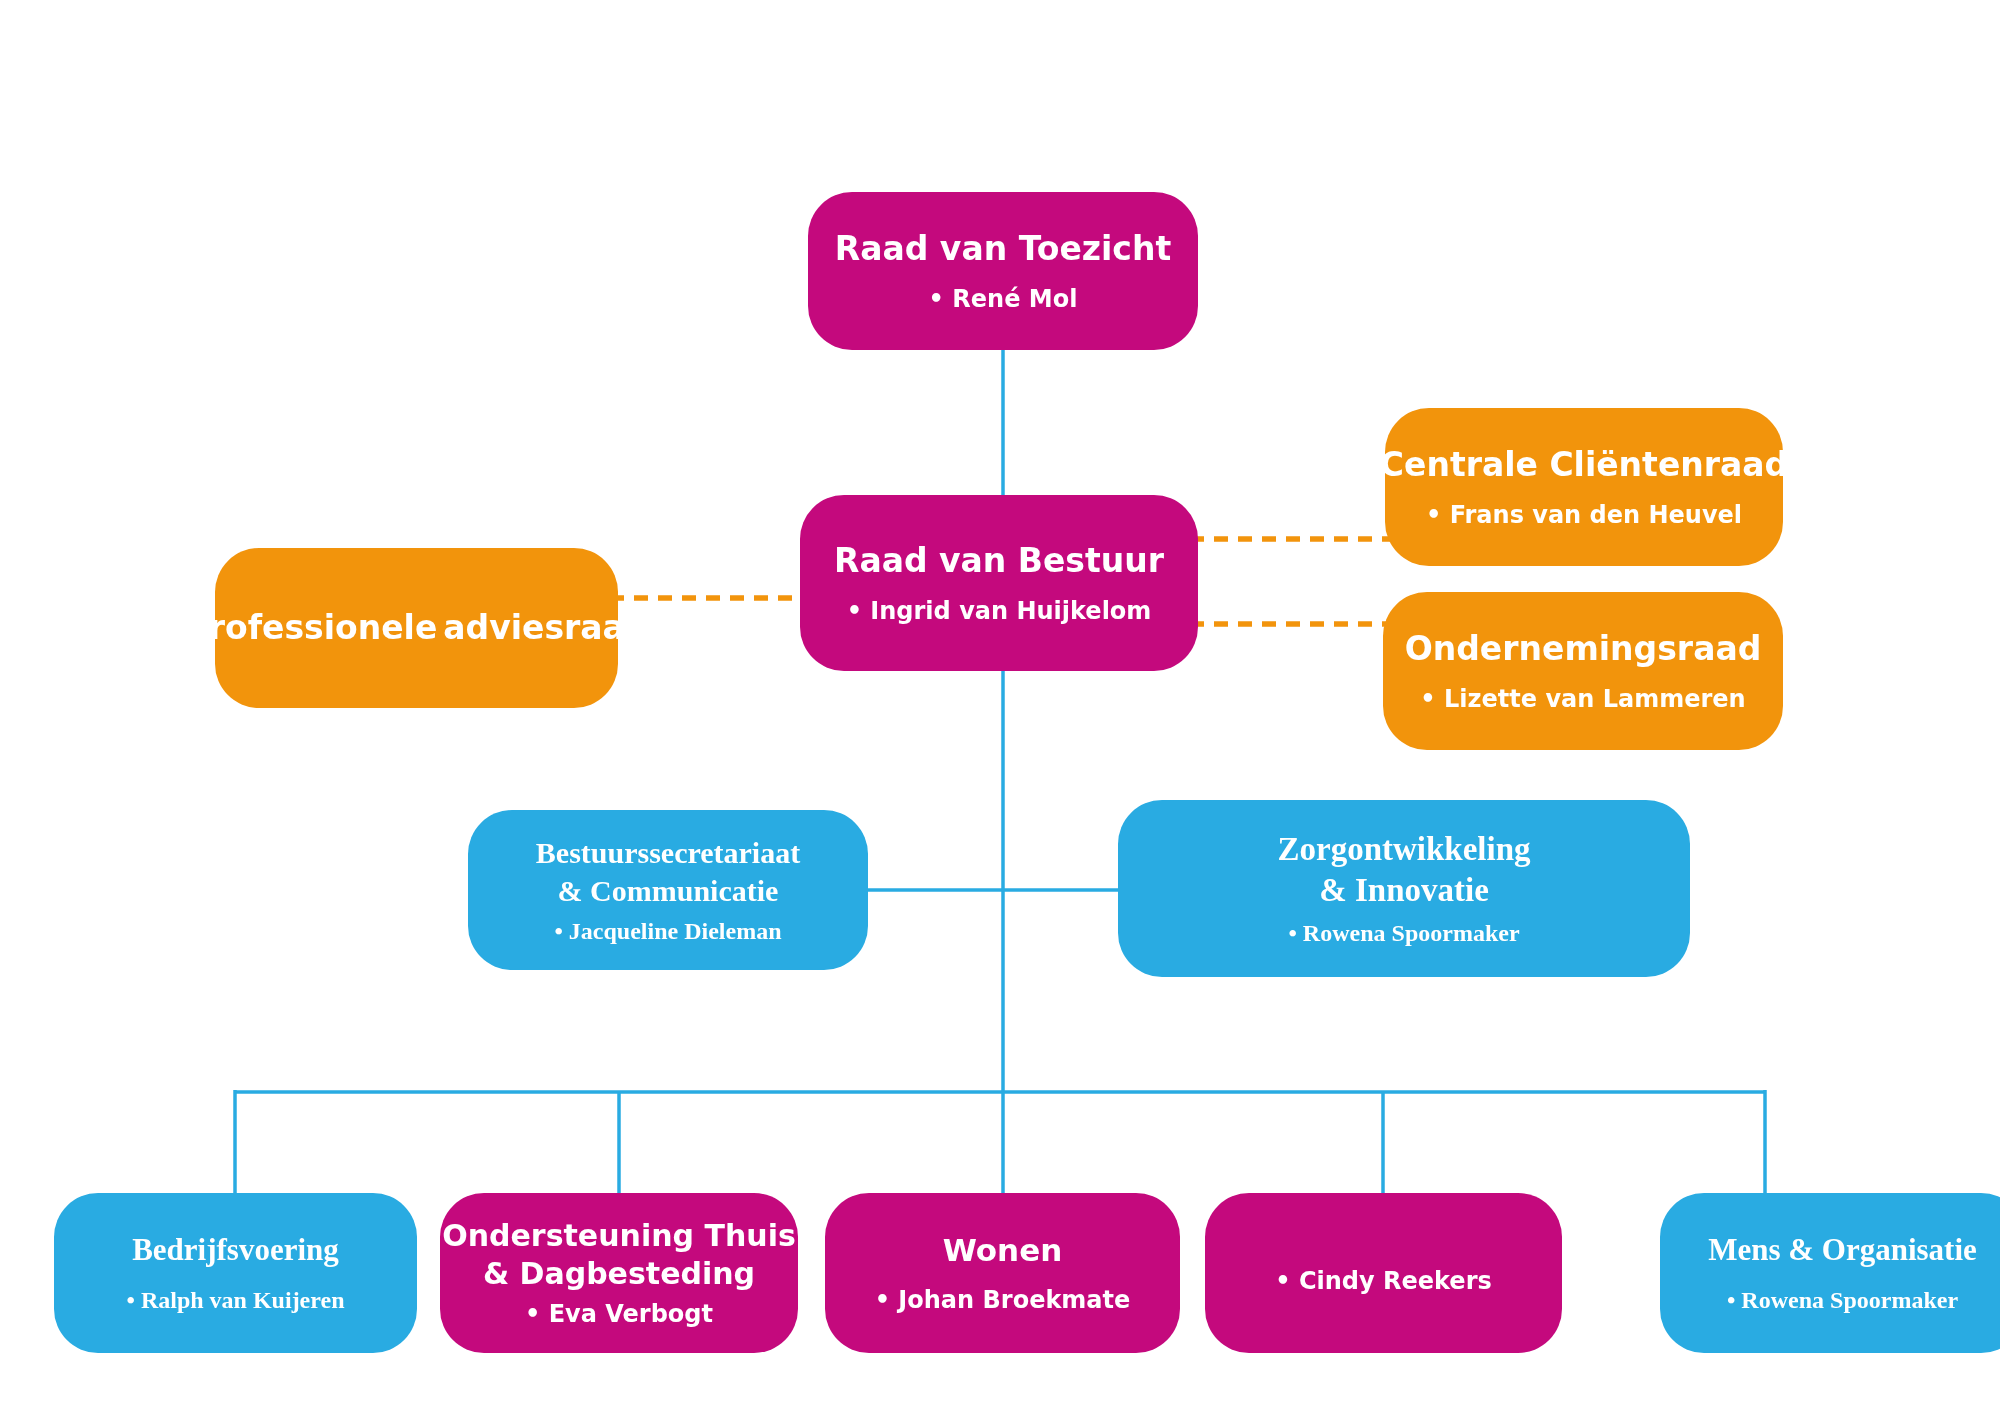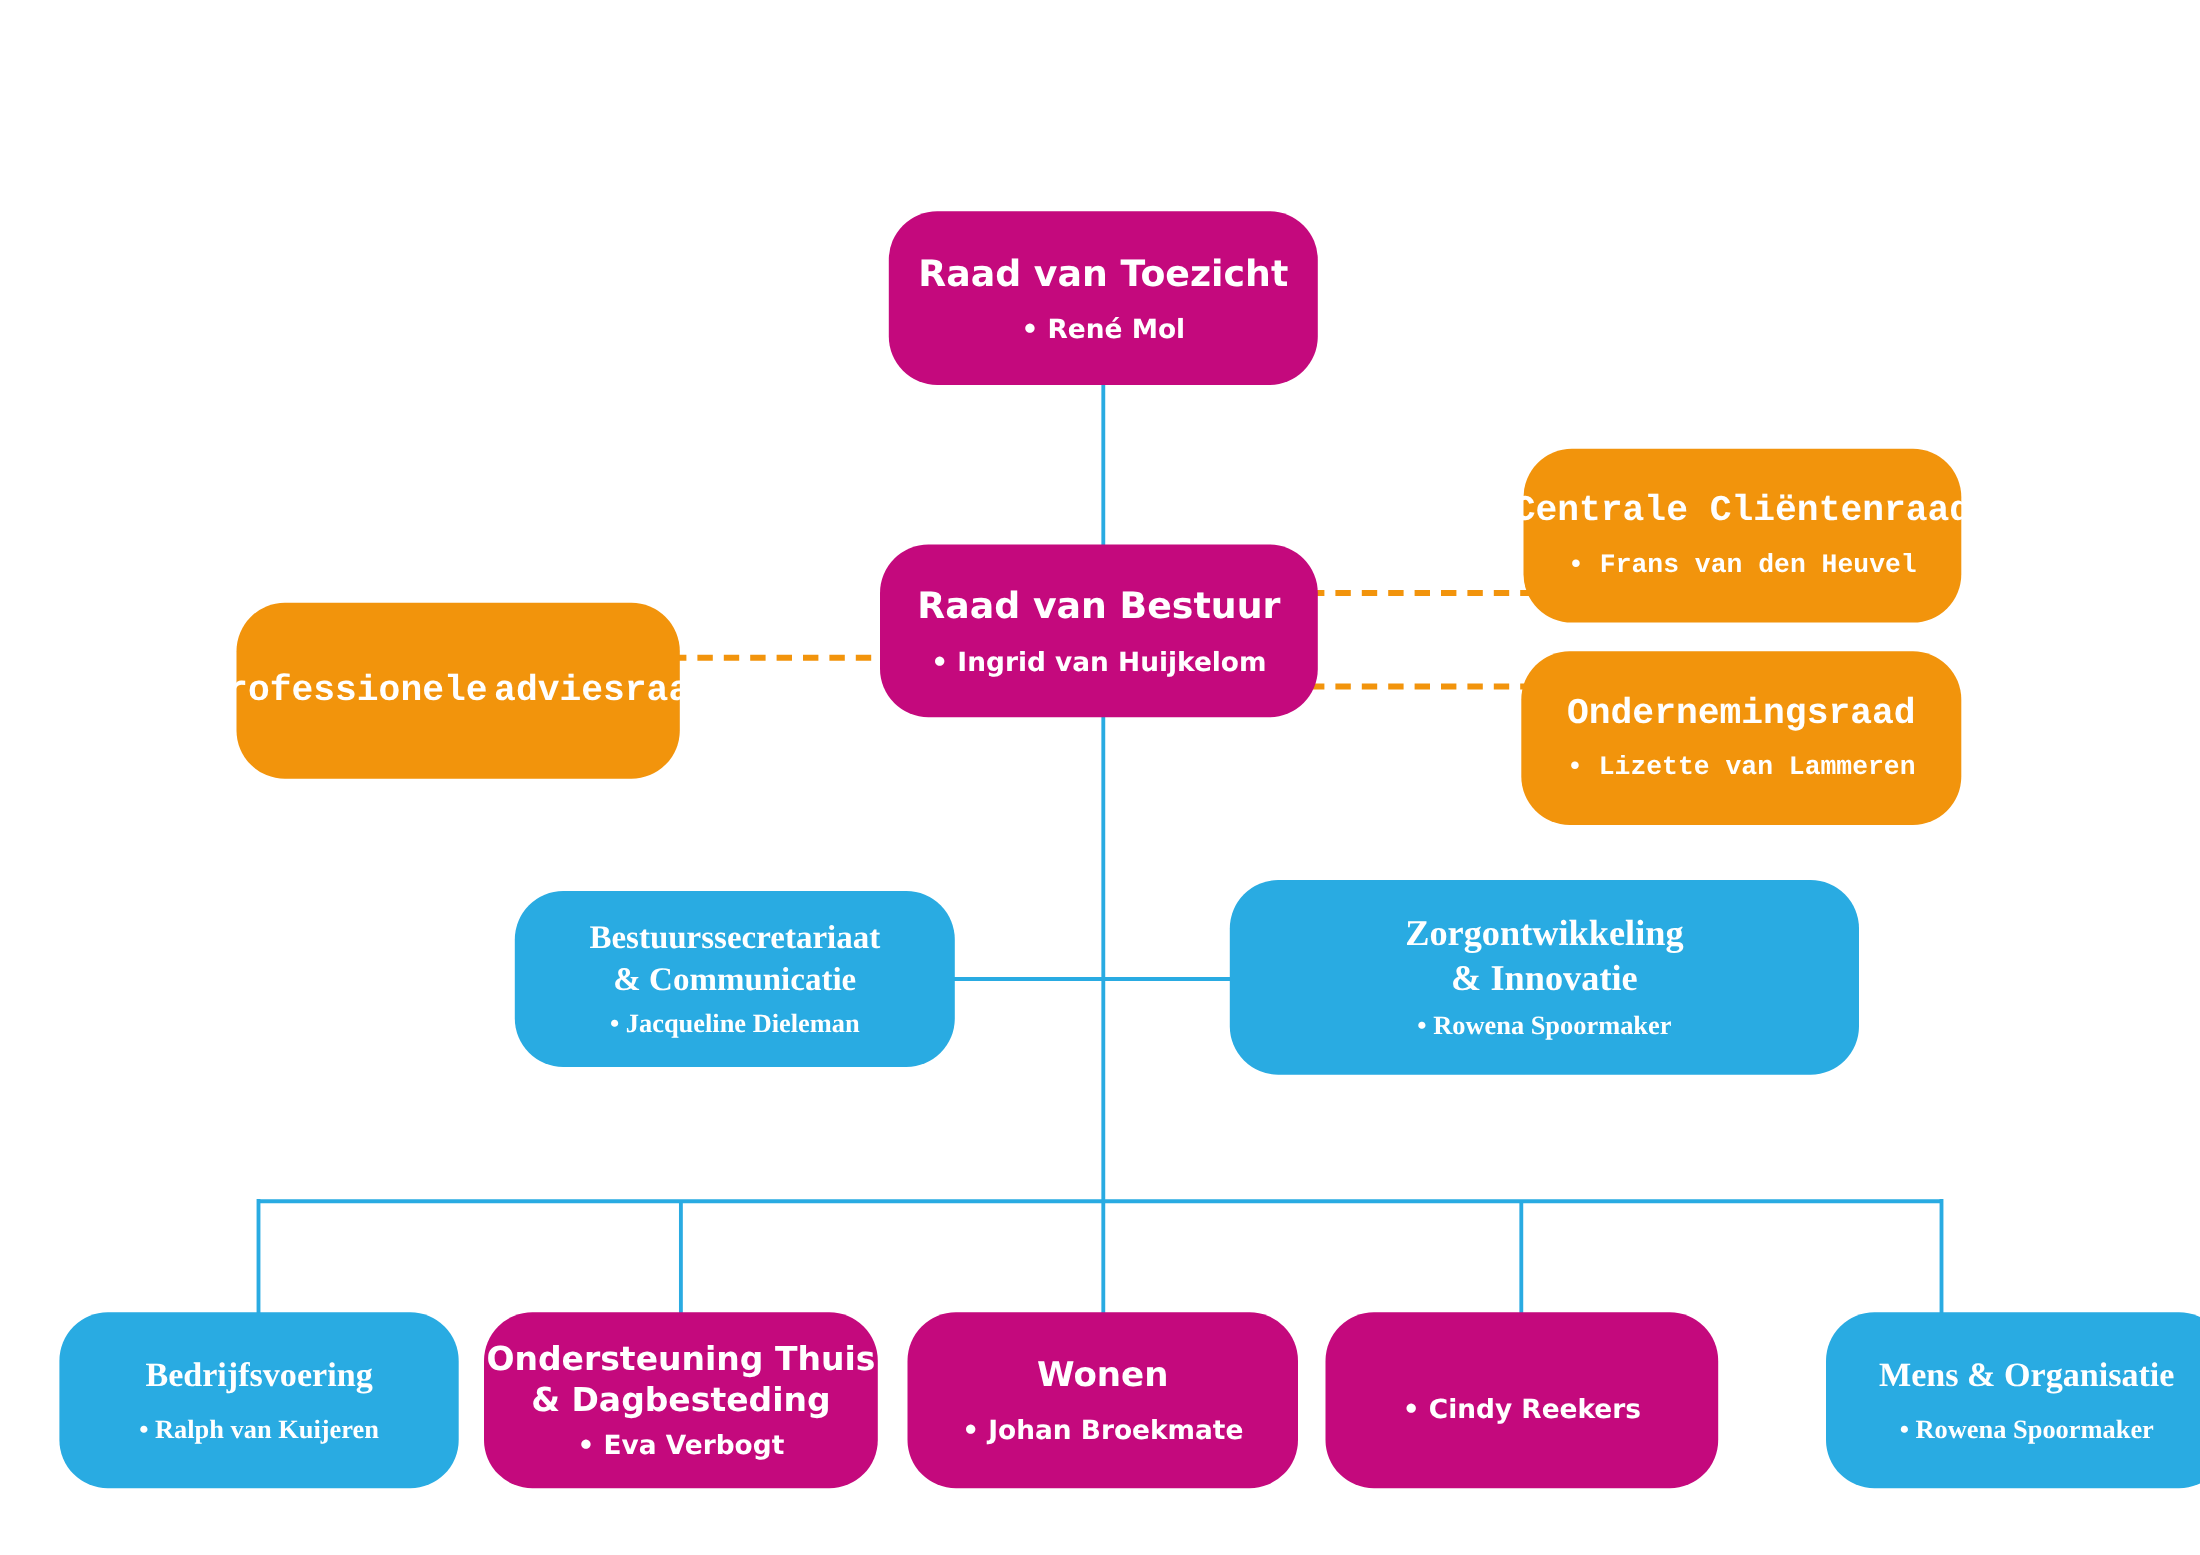--- a/index.html
+++ b/index.html
@@ -19,21 +19,21 @@
     color:#ffffff;
     display:flex;
     flex-direction:column;
     align-items:center;
     justify-content:center;
     text-align:center;
     box-sizing:border-box;
     padding:6px 10px;
   }
   .magenta{background:var(--magenta,#C4097D);align-items:center;}
-  .orange{background:var(--orange,#F2940C);font-family:Liberation Mono, monospace;}
+  .orange{background:var(--orange,#F2940C);}
   .blue{background:var(--blue,#29ABE2);font-family:Liberation Serif, serif;}
   .title{
     font-size:33px;
     font-weight:bold;
     line-height:1.25;
     white-space:nowrap;
   }
   .title-sm{font-size:30px;}
   .title-bot{font-size:31px;}
   .member{
@@ -67,21 +67,21 @@
     <line class="conn-orange" x1="610" y1="598" x2="808" y2="598"></line>
     <line class="conn-orange" x1="1190" y1="539" x2="1392" y2="539"></line>
     <line class="conn-orange" x1="1190" y1="624" x2="1390" y2="624"></line>
   </svg>
 
   <div class="node magenta" style="left:808px;top:192px;width:390px;height:158px">
     <div class="title">Raad van Toezicht</div>
     <div class="member">• René Mol</div>
   </div>
 
-  <div class="node magenta" style="left:800px;top:495px;width:398px;height:157px">
+  <div class="node magenta" style="left:800px;top:495px;width:398px;height:176px">
     <div class="title">Raad van Bestuur</div>
     <div class="member">• Ingrid van Huijkelom</div>
   </div>
 
   <div class="node orange" style="left:1385px;top:408px;width:398px;height:158px">
     <div class="title">Centrale Cliëntenraad</div>
     <div class="member">• Frans van den Heuvel</div>
   </div>
 
   <div class="node orange" style="left:1383px;top:592px;width:400px;height:158px">

